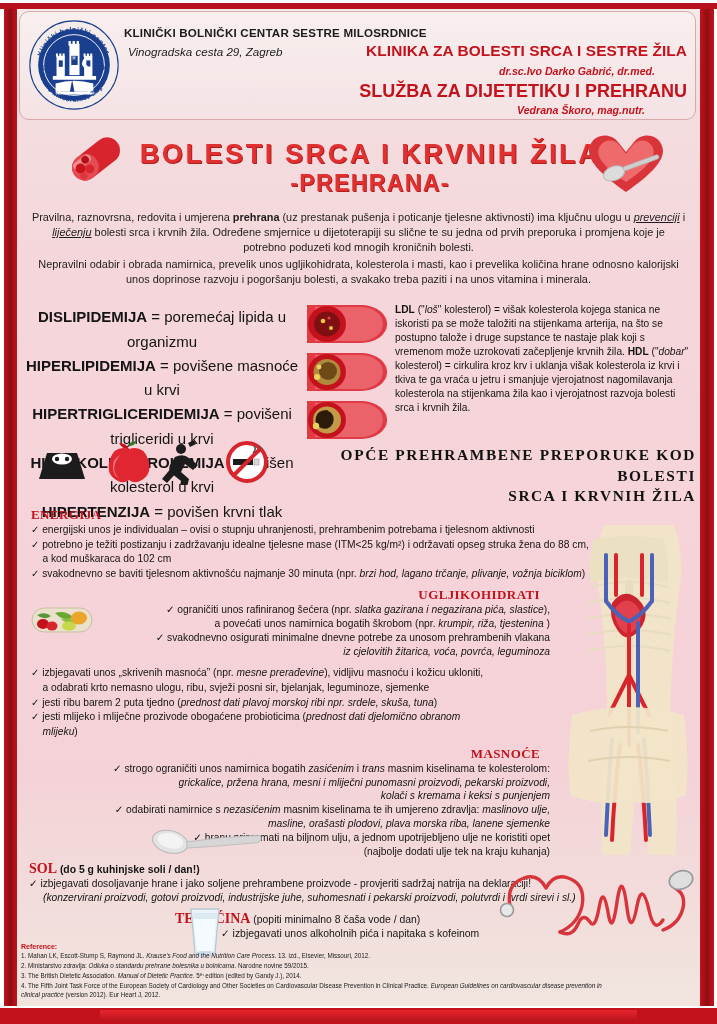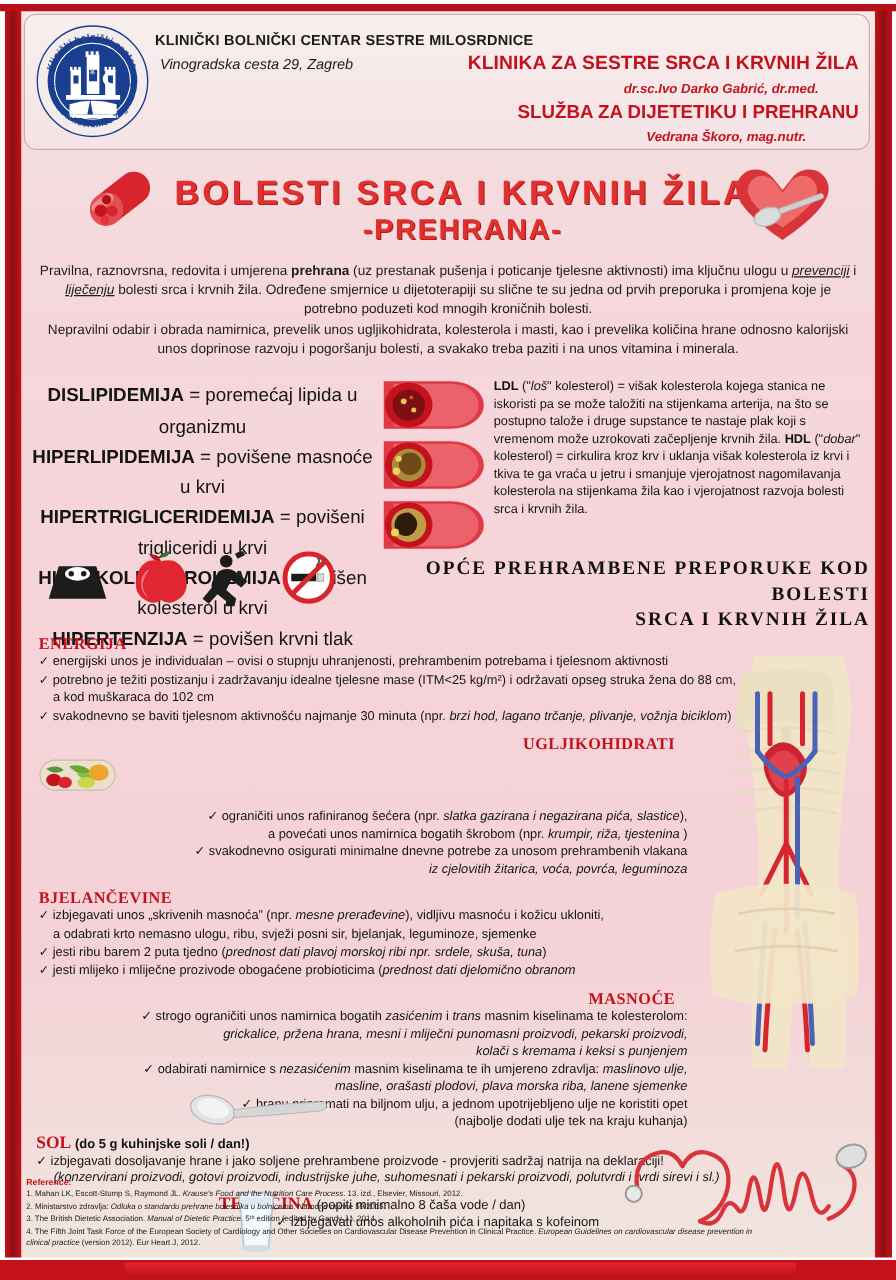--- a/index.html
+++ b/index.html
@@ -37,21 +37,21 @@
     position:relative;height:107px;margin:2px 4px 0 2px;
     border:1px solid #d9a8ac;border-radius:10px;
     background:linear-gradient(180deg,#f8efee,#f5e2e4);
   }
   .logo{position:absolute;left:8px;top:6px;width:92px;height:94px;}
   .hosp-name{position:absolute;left:104px;top:14px;font-size:11.6px;font-weight:bold;
     letter-spacing:.2px;color:#1b1b1b;}
   .hosp-addr{position:absolute;left:108px;top:33px;font-size:11.6px;font-style:italic;color:#1b1b1b;}
   .dept1{position:absolute;right:8px;top:30px;font-size:15.4px;font-weight:bold;color:#c4121c;letter-spacing:.1px;}
   .doc1{position:absolute;right:40px;top:53px;font-size:10.6px;font-weight:bold;font-style:italic;color:#c4121c;}
-  .dept2{position:absolute;right:8px;top:69px;font-size:15px;font-weight:bold;color:#c4121c;}
+  .dept2{position:absolute;right:8px;top:69px;font-size:18px;font-weight:bold;color:#c4121c;}
   .doc2{position:absolute;right:50px;top:92px;font-size:10.6px;font-weight:bold;font-style:italic;color:#c4121c;}
 
   
   .title-wrap{position:relative;height:78px;margin-top:8px;text-align:center;padding-left:23px;}
   .title-main{font-size:27px;font-weight:bold;color:#e03030;letter-spacing:2.6px;
     text-shadow:1px 1px 0 #b21d1d;line-height:1.05;padding-top:12px;}
   .title-sub{font-size:23px;font-weight:bold;color:#e03030;letter-spacing:1.4px;
     text-shadow:1px 1px 0 #b21d1d;margin-top:2px;}
   .pill-left{position:absolute;left:48px;top:2px;width:62px;height:58px;}
   .heart-right{position:absolute;right:28px;top:2px;width:90px;height:66px;}
@@ -87,21 +87,21 @@
     padding-left:13px;text-indent:-13px;}
   ul.bul li:before{content:"\2713\00a0";font-size:10px;}
   ul.bul li i{font-style:italic;}
 
   .blk{position:relative;}
   #energija{margin:0 16px 0 14px;}
   #energija ul.bul li{padding-left:14px;text-indent:-14px;}
 
   #ugljik{margin:6px 150px 0 14px;}
   #ugljik .sec-head{text-align:right;padding-right:10px;}
-  #ugljik .lines{text-align:right;font-size:10.25px;line-height:1.36;color:#141414;margin-top:44px;}
+  #ugljik .lines{text-align:right;font-size:10.25px;line-height:1.36;color:#141414;}
   .foodicon{position:absolute;left:0px;top:18px;width:62px;height:30px;}
 
   #bjelan{margin:8px 170px 0 14px;}
   #bjelan ul.bul li{padding-left:14px;text-indent:-14px;}
 
   #masnoce{margin:7px 150px 0 40px;}
   #masnoce .sec-head{text-align:right;padding-right:10px;}
   #masnoce .lines{text-align:right;font-size:10.25px;line-height:1.36;color:#141414;}
 
   #sol{margin:2px 16px 0 12px;}
@@ -174,21 +174,21 @@
           <textPath href="#arcTop" startOffset="8%">Klinički bolnički centar</textPath>
         </text>
         <path id="arcBot" d="M12 52 a38 38 0 0 0 76 0" fill="none"></path>
         <text font-size="7.2" font-weight="bold" fill="#1b3f8f" letter-spacing="0.4">
           <textPath href="#arcBot" startOffset="6%">Sestre milosrdnice Zagreb</textPath>
         </text>
       </svg>
 
       <div class="hosp-name">KLINIČKI BOLNIČKI CENTAR SESTRE MILOSRDNICE</div>
       <div class="hosp-addr">Vinogradska cesta 29, Zagreb</div>
-      <div class="dept1">KLINIKA ZA SESTRE SRCA I KRVNIH ŽILA</div>
+      <div class="dept1">KLINIKA ZA BOLESTI SRCA I SESTRE ŽILA</div>
       <div class="doc1">dr.sc.Ivo Darko Gabrić, dr.med.</div>
       <div class="dept2">SLUŽBA ZA DIJETETIKU I PREHRANU</div>
       <div class="doc2">Vedrana Škoro, mag.nutr.</div>
     </div>
 
     <div class="title-wrap">
       <svg class="pill-left" viewBox="0 0 62 58">
         <g transform="rotate(-38 31 29)">
           <rect x="4" y="16" width="54" height="26" rx="13" fill="#d8242c"></rect>
           <rect x="4" y="16" width="27" height="26" rx="13" fill="#e8545a" opacity=".85"></rect>
@@ -358,26 +358,26 @@
         <div class="sec-head right">UGLJIKOHIDRATI</div>
         <div class="lines">
           <div><span>✓ ograničiti unos rafiniranog šećera  (npr. </span><i>slatka gazirana i negazirana pića, slastice</i><span>),</span></div>
           <div><span>a povećati unos namirnica bogatih škrobom  (npr. </span><i>krumpir, riža, tjestenina</i><span> )</span></div>
           <div>✓ svakodnevno osigurati minimalne dnevne potrebe za unosom prehrambenih vlakana</div>
           <div><i>iz cjelovitih žitarica, voća, povrća, leguminoza</i></div>
         </div>
       </div>
 
       <div class="blk" id="bjelan">
-        <div class="sec-head">BJELANČEVINE</div>
         <ul class="bul">
           <li><span>izbjegavati unos „skrivenih masnoća”  (npr. </span><i>mesne prerađevine</i><span>), vidljivu masnoću i kožicu ukloniti,</span></li>
           <li class="nb"><span style="visibility:hidden">✓&nbsp;</span><span>a odabrati krto nemasno ulogu, ribu, svježi posni sir, bjelanjak, leguminoze, sjemenke</span></li>
           <li><span>jesti ribu barem 2 puta tjedno  (</span><i>prednost dati plavoj morskoj ribi npr. srdele, skuša, tuna</i><span>)</span></li>
           <li><span>jesti mlijeko i mliječne prozivode obogaćene probioticima  (</span><i>prednost dati djelomično obranom</i></li>
+          <li class="nb"><span style="visibility:hidden">✓&nbsp;</span><i>mlijeku</i><span>)</span></li>
         </ul>
       </div>
       <style>#bjelan ul.bul li.nb:before{content:"";}</style>
 
       <div class="blk" id="masnoce">
         <div class="sec-head right">MASNOĆE</div>
         <div class="lines">
           <div><span>✓ strogo ograničiti unos namirnica bogatih </span><i>zasićenim</i><span> i </span><i>trans</i><span> masnim kiselinama te kolesterolom:</span></div>
           <div><i>grickalice, pržena hrana, mesni i mliječni punomasni proizvodi, pekarski proizvodi,</i></div>
           <div><i>kolači s kremama i keksi s punjenjem</i></div>

